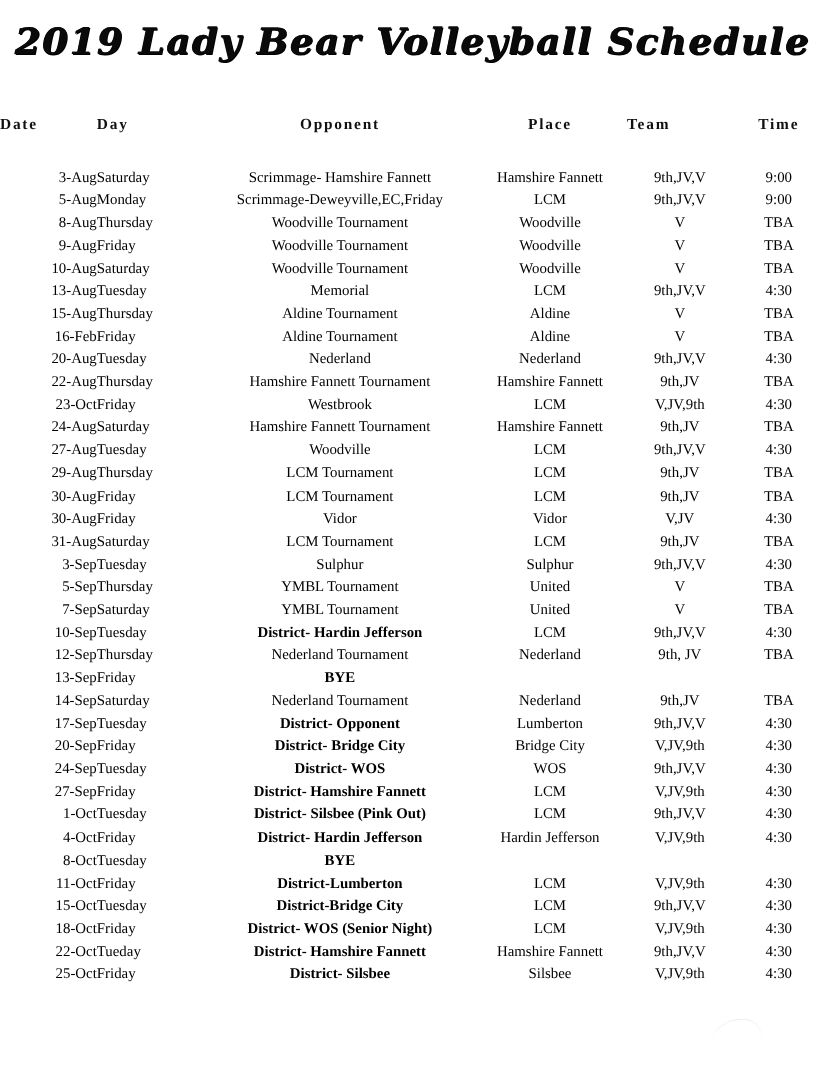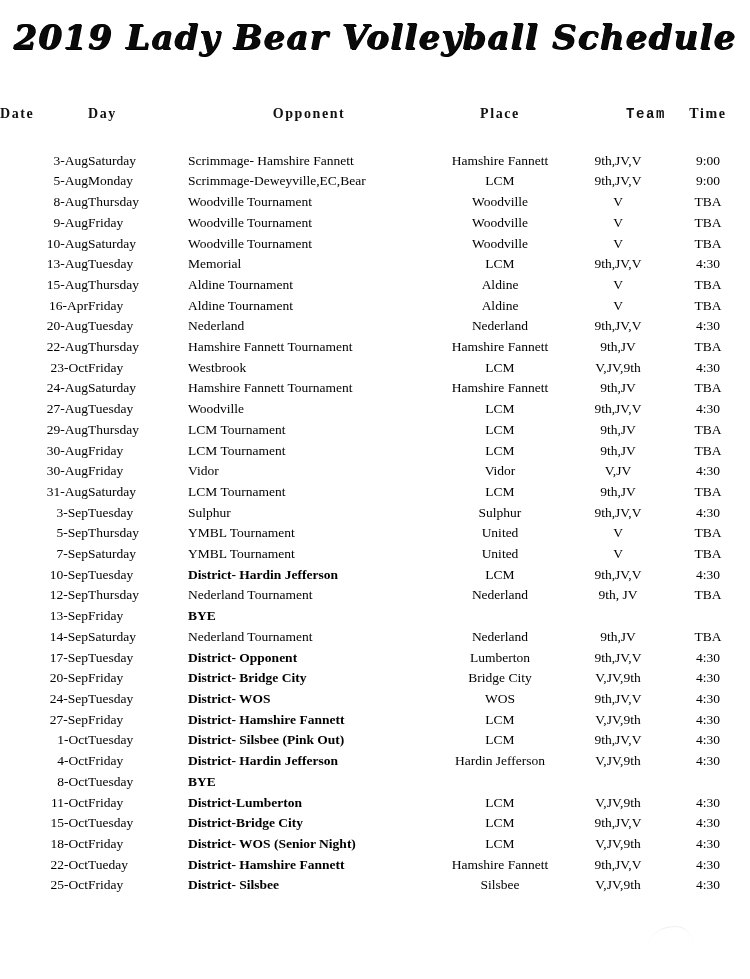--- a/index.html
+++ b/index.html
@@ -73,27 +73,27 @@
     font-weight: bold;
     font-size: 14px;
     letter-spacing: 1.6px;
     padding-bottom: 26px;
     color: #111;
   }
   th.h-date  { text-align: left;  padding-left: 14px; }
   th.h-day   { text-align: left;  padding-left: 10px; }
   th.h-opp   { text-align: center; }
   th.h-place { text-align: center; }
-  th.h-team  { text-align: right; font-family: Liberation Mono, monospace; }
+  th.h-team  { text-align: left; }
   th.h-time  { text-align: center; }
 
   
   td.d-date  { text-align: right; padding-right: 33px; }
   td.d-day   { text-align: left; }
-  td.d-opp   { text-align: left; }
+  td.d-opp   { text-align: center; }
   td.d-place { text-align: center; }
   td.d-team  { text-align: center; }
   td.d-time  { text-align: center; }
 
   
   tr.is-bold td.d-opp { font-weight: bold; }
 
   
   #schedule td, #schedule th {
     -webkit-font-smoothing: none;
@@ -141,21 +141,21 @@
         <td class="d-date">3-Aug</td>
         <td class="d-day">Saturday</td>
         <td class="d-opp">Scrimmage- Hamshire Fannett</td>
         <td class="d-place">Hamshire Fannett</td>
         <td class="d-team">9th,JV,V</td>
         <td class="d-time">9:00</td>
       </tr>
       <tr>
         <td class="d-date">5-Aug</td>
         <td class="d-day">Monday</td>
-        <td class="d-opp">Scrimmage-Deweyville,EC,Bear</td>
+        <td class="d-opp">Scrimmage-Deweyville,EC,Friday</td>
         <td class="d-place">LCM</td>
         <td class="d-team">9th,JV,V</td>
         <td class="d-time">9:00</td>
       </tr>
       <tr>
         <td class="d-date">8-Aug</td>
         <td class="d-day">Thursday</td>
         <td class="d-opp">Woodville Tournament</td>
         <td class="d-place">Woodville</td>
         <td class="d-team">V</td>
@@ -187,21 +187,21 @@
       </tr>
       <tr>
         <td class="d-date">15-Aug</td>
         <td class="d-day">Thursday</td>
         <td class="d-opp">Aldine Tournament</td>
         <td class="d-place">Aldine</td>
         <td class="d-team">V</td>
         <td class="d-time">TBA</td>
       </tr>
       <tr>
-        <td class="d-date">16-Apr</td>
+        <td class="d-date">16-Feb</td>
         <td class="d-day">Friday</td>
         <td class="d-opp">Aldine Tournament</td>
         <td class="d-place">Aldine</td>
         <td class="d-team">V</td>
         <td class="d-time">TBA</td>
       </tr>
       <tr>
         <td class="d-date">20-Aug</td>
         <td class="d-day">Tuesday</td>
         <td class="d-opp">Nederland</td>

